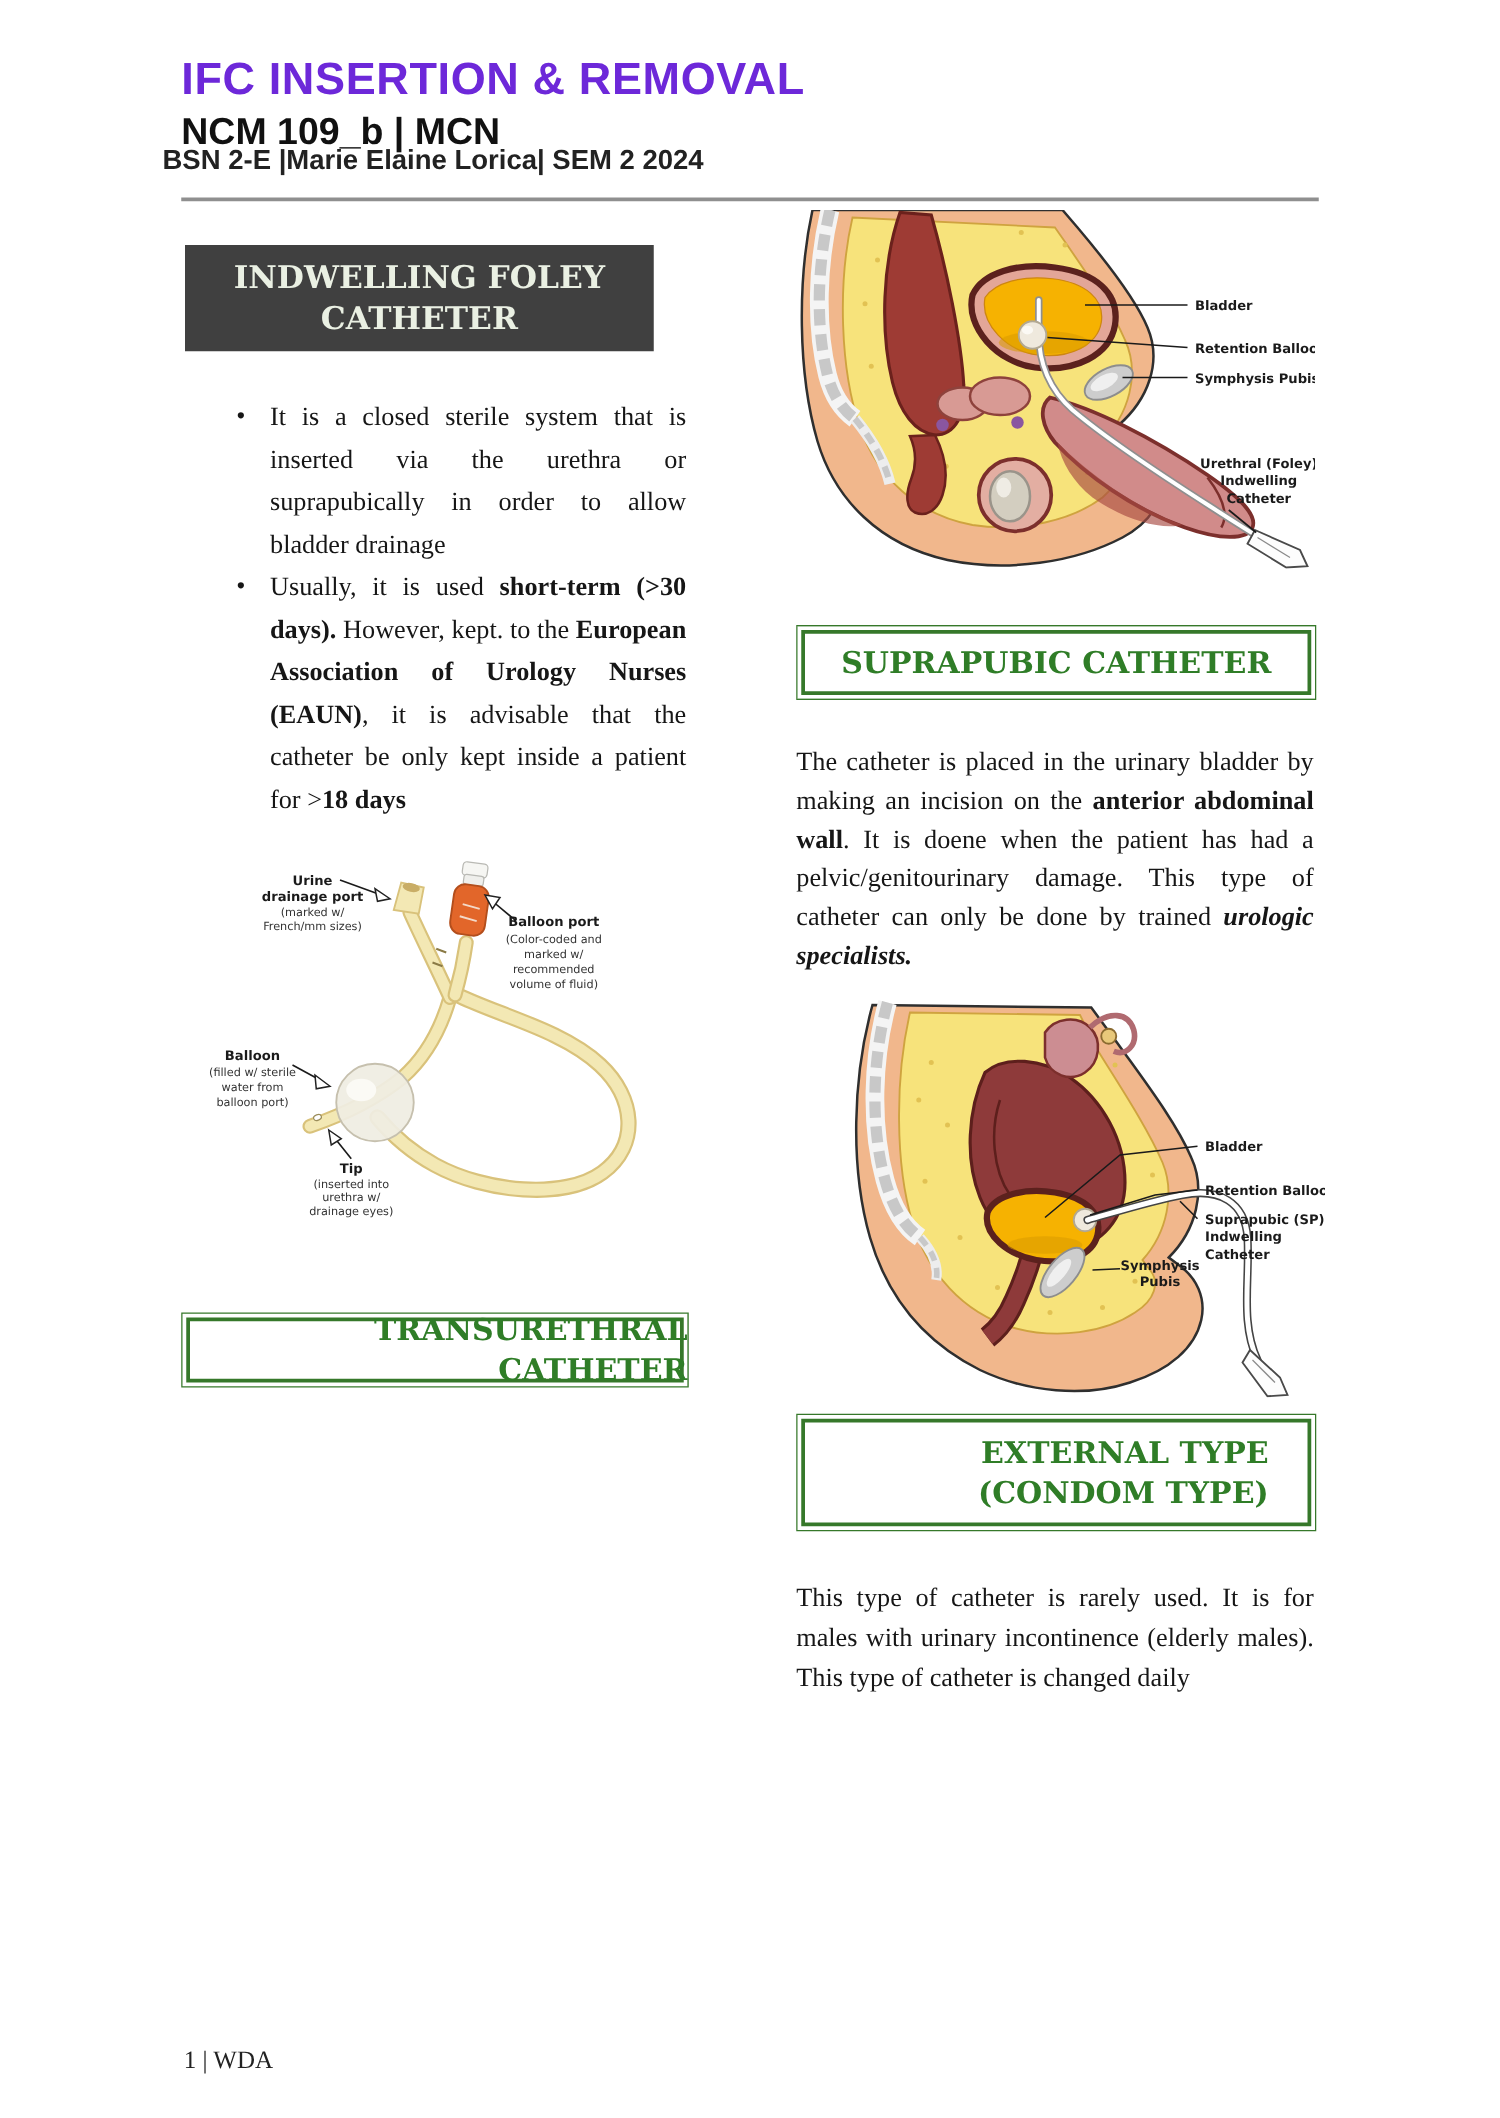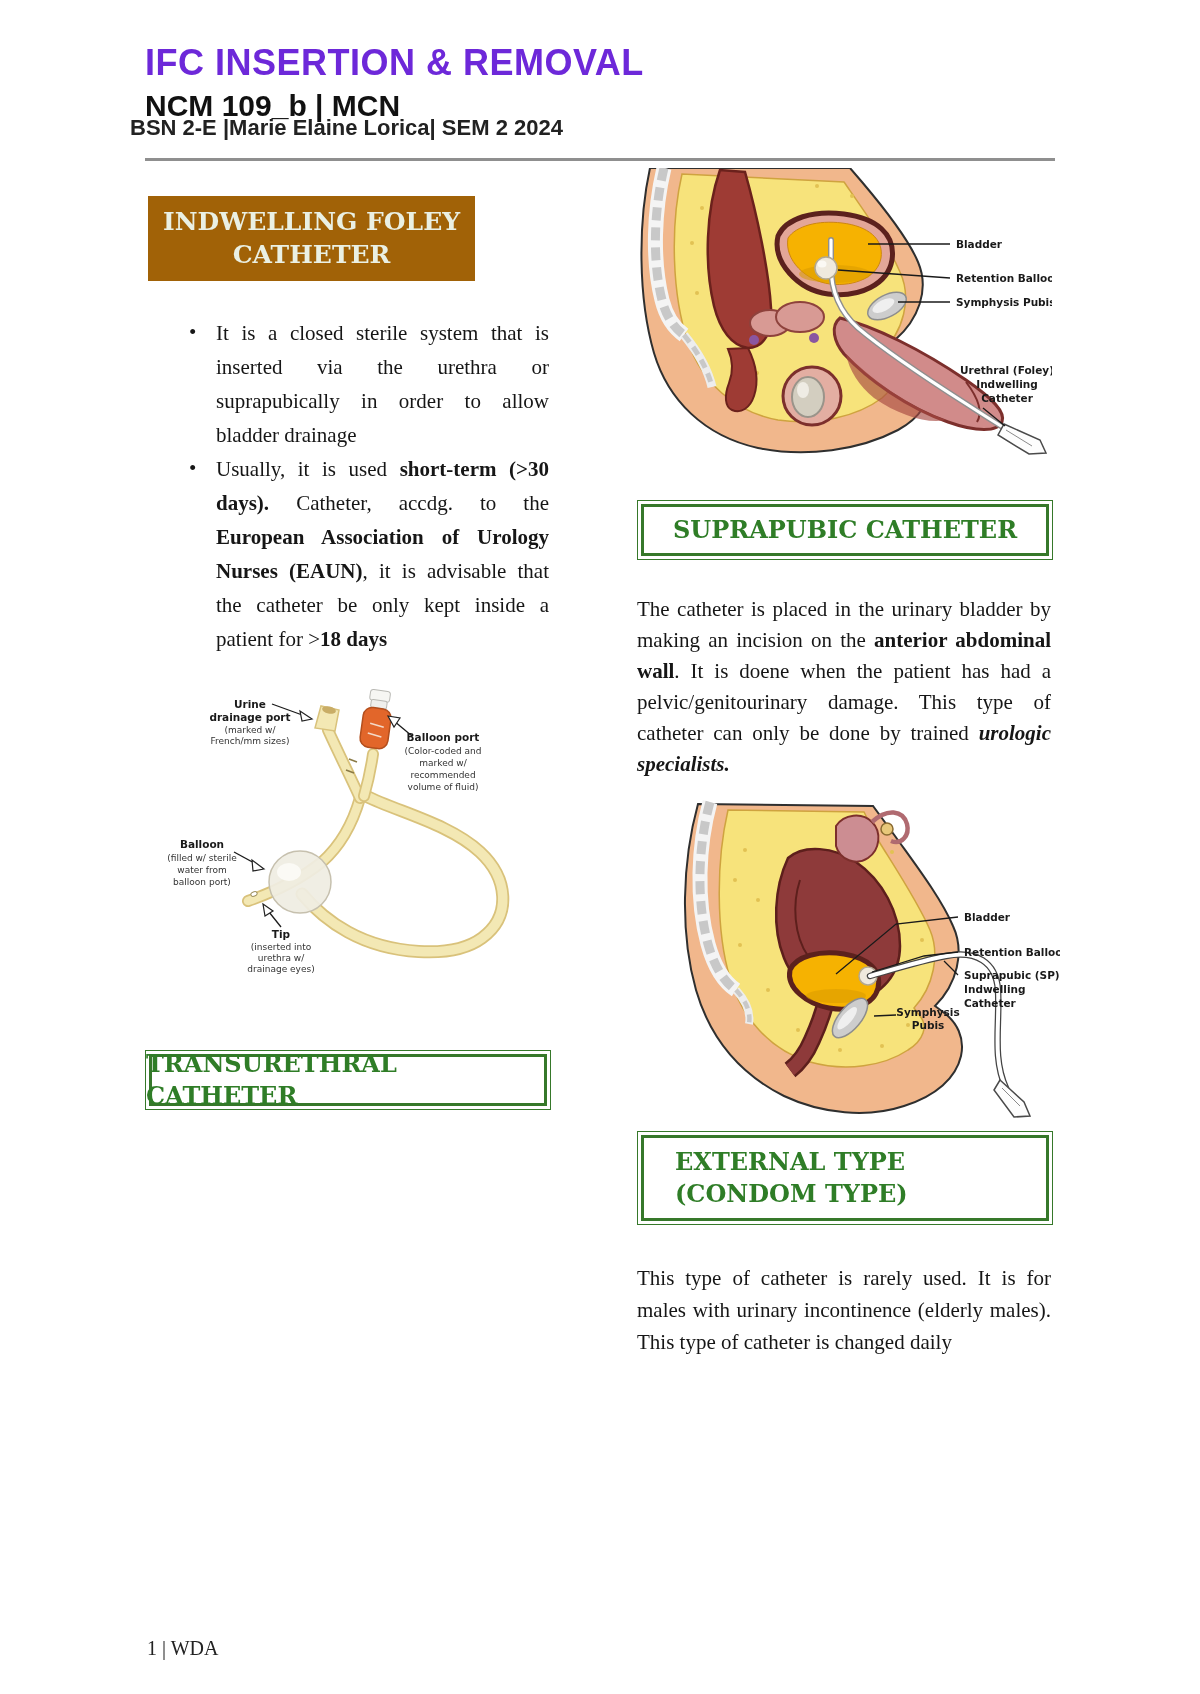--- a/index.html
+++ b/index.html
@@ -20,31 +20,31 @@
   }
   .doc-sub2 {
     position:absolute; left:130px; top:115px;
     font-family:"Liberation Sans", sans-serif; font-weight:700;
     font-size:22px; color:#222; white-space:nowrap;
   }
   .rule { position:absolute; left:145px; top:158px; width:910px; height:3px; background:#8f8f8f; }
 
   
   .banner {
-    position:absolute; left:148px; top:196px; width:327px;
-    background:#a16207; color:#eaf0e3; text-align:center;
+    position:absolute; left:148px; top:196px; width:375px;
+    background:#404040; color:#eaf0e3; text-align:center;
     font-family:"DejaVu Serif", serif; font-weight:700;
     font-size:25px; line-height:33px; padding:9px 0 10px;
   }
   .banner span { display:inline-block; max-width:300px; }
   .boxed {
     position:absolute; border:1px solid #36782a;
     box-shadow: inset 0 0 0 3px #ffffff, inset 0 0 0 6px #36782a;
     color:#2f7d27; font-family:"DejaVu Serif", serif; font-weight:700;
-    font-size:24px; line-height:32px; text-align:left;
+    font-size:24px; line-height:32px; text-align:right;
     display:flex; align-items:center; justify-content:center;
   }
   #box-trans { left:145px; top:1050px; width:404px; height:58px; }
   #box-supra { left:637px; top:500px; width:414px; height:58px; }
   #box-ext   { left:637px; top:1131px; width:414px; height:92px; }
   #box-ext span { display:inline-block; max-width:340px; }
 
   
   .bullets {
     position:absolute; left:145px; top:316px; width:404px;
@@ -78,21 +78,21 @@
   <div class="doc-sub1">NCM 109_b | MCN</div>
   <div class="doc-sub2">BSN 2-E |Marie Elaine Lorica| SEM 2 2024</div>
   <div class="rule"></div>
 
   <div class="banner">
     <span>INDWELLING FOLEY CATHETER</span>
   </div>
 
   <ul class="bullets">
     <li><span>It is a closed sterile system that is inserted via the urethra or suprapubically in order to allow bladder drainage</span></li>
-    <li><span>Usually, it is used </span><span style="font-weight: bold;">short-term (&gt;30 days).</span><span> Catheter, accdg. to the </span><span style="font-weight: bold;">European Association of Urology Nurses (EAUN)</span><span>, it is advisable that the catheter be only kept inside a patient for &gt;</span><span style="font-weight: bold;">18 days</span></li>
+    <li><span>Usually, it is used </span><span style="font-weight: bold;">short-term (&gt;30 days).</span><span> However, kept. to the </span><span style="font-weight: bold;">European Association of Urology Nurses (EAUN)</span><span>, it is advisable that the catheter be only kept inside a patient for &gt;</span><span style="font-weight: bold;">18 days</span></li>
   </ul>
 
   <svg class="figC" width="375" height="292" viewBox="0 0 375 292">
 
     <path d="M216,110 C248,126 300,138 330,166 C358,192 362,230 332,252 C302,274 238,268 198,246 C176,234 162,220 152,208" fill="none" stroke="#d9c27b" stroke-width="13" stroke-linecap="round"></path>
     <path d="M216,110 C248,126 300,138 330,166 C358,192 362,230 332,252 C302,274 238,268 198,246 C176,234 162,220 152,208" fill="none" stroke="#f3e8b4" stroke-width="9.5" stroke-linecap="round"></path>
 
     <path d="M210,112 C202,140 190,160 172,176 C152,192 124,206 98,215" fill="none" stroke="#d9c27b" stroke-width="12" stroke-linecap="round"></path>
     <path d="M210,112 C202,140 190,160 172,176 C152,192 124,206 98,215" fill="none" stroke="#f3e8b4" stroke-width="8.5" stroke-linecap="round"></path>
 

